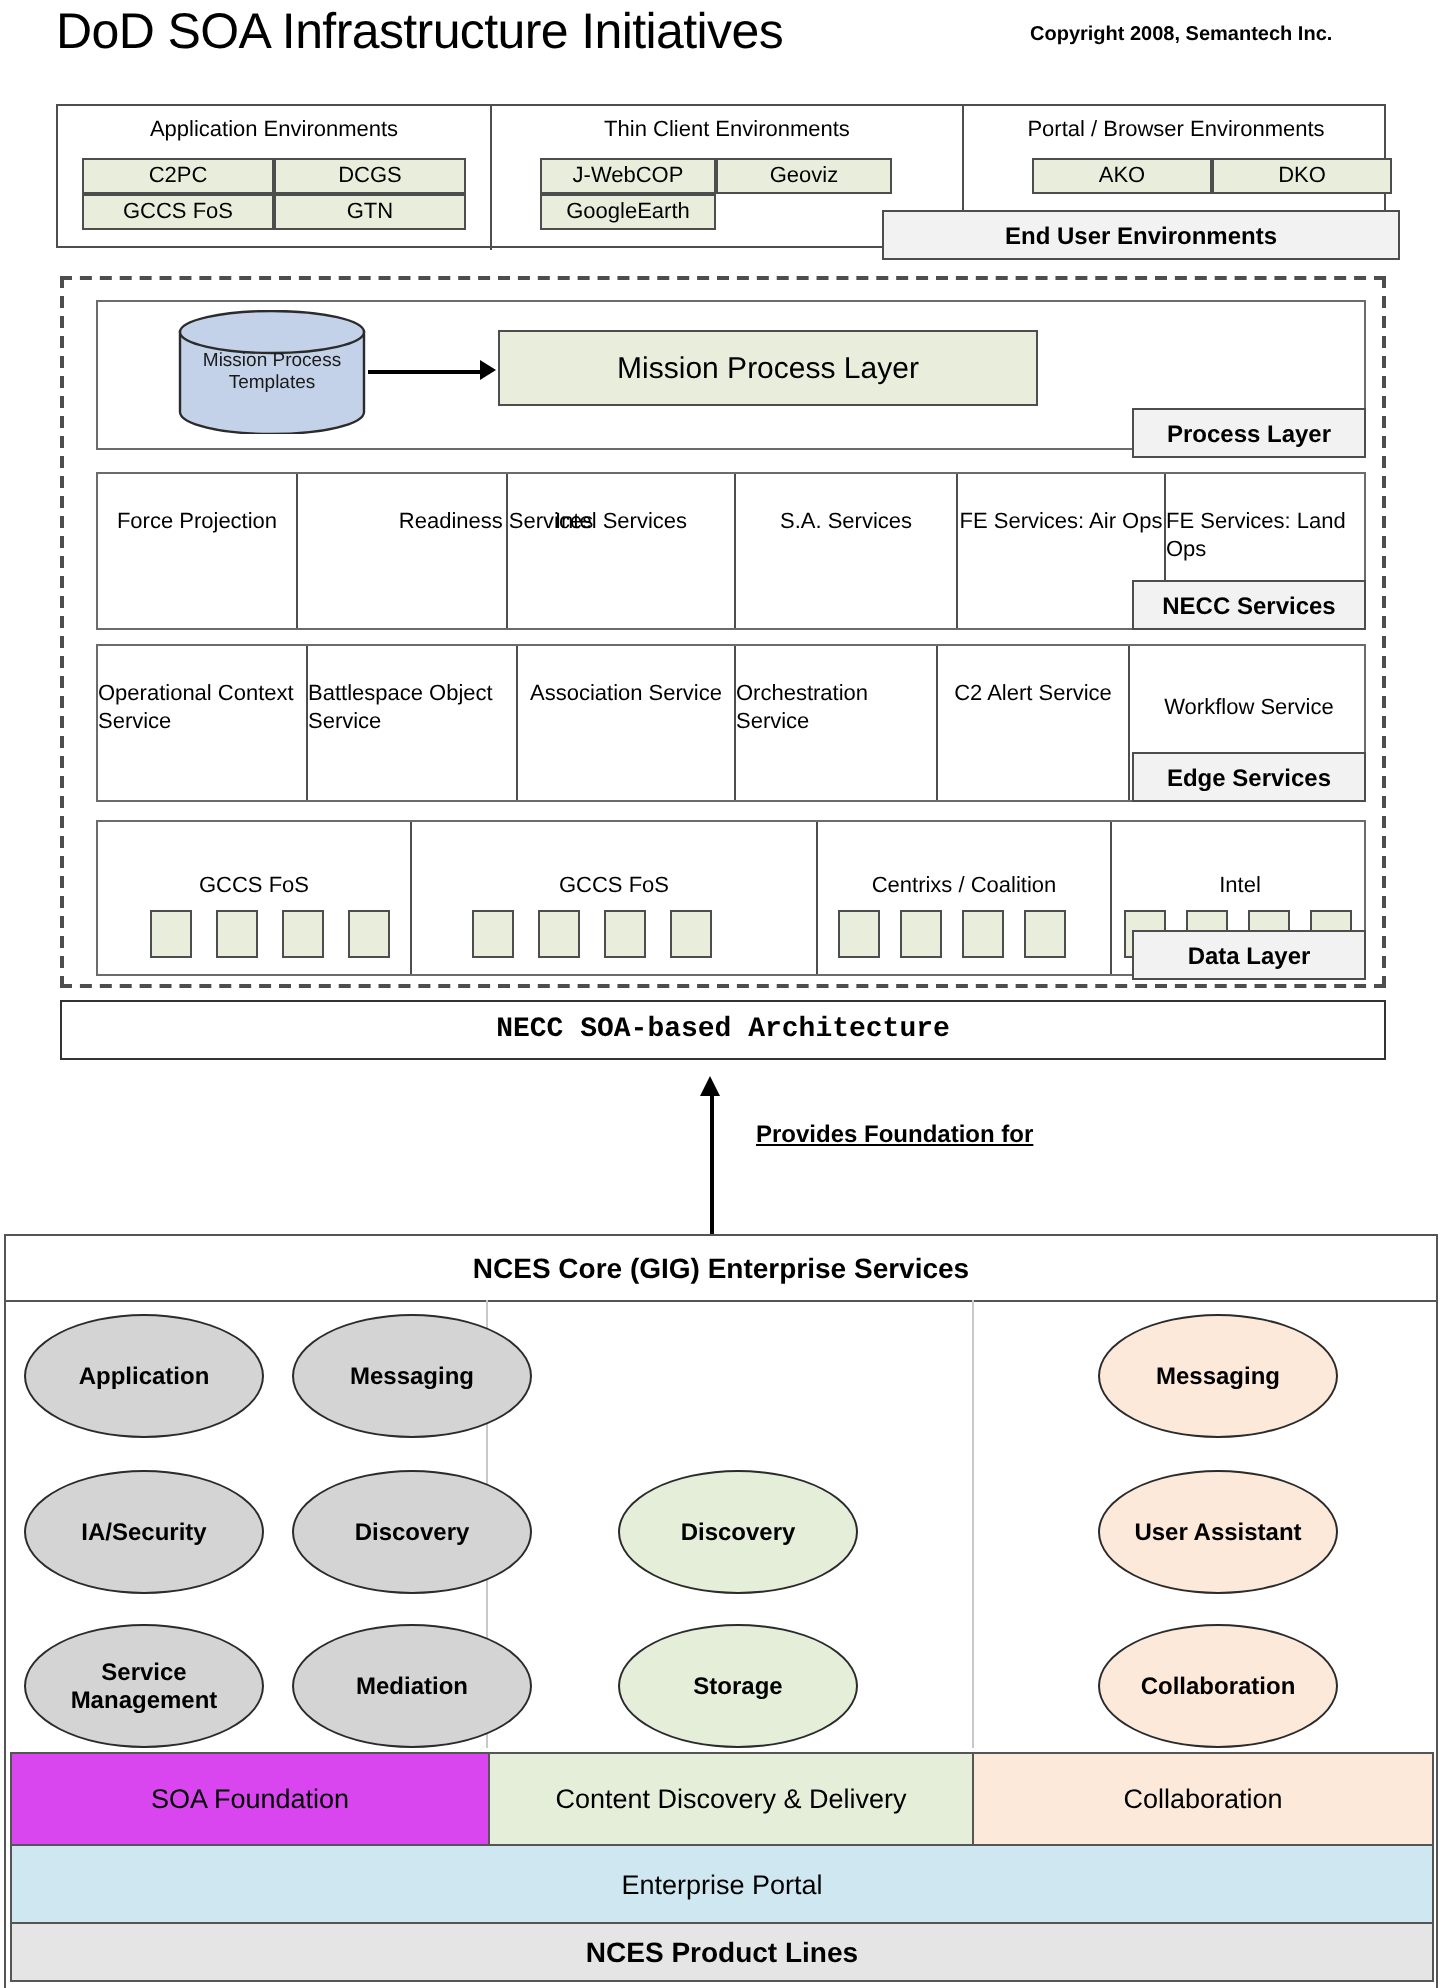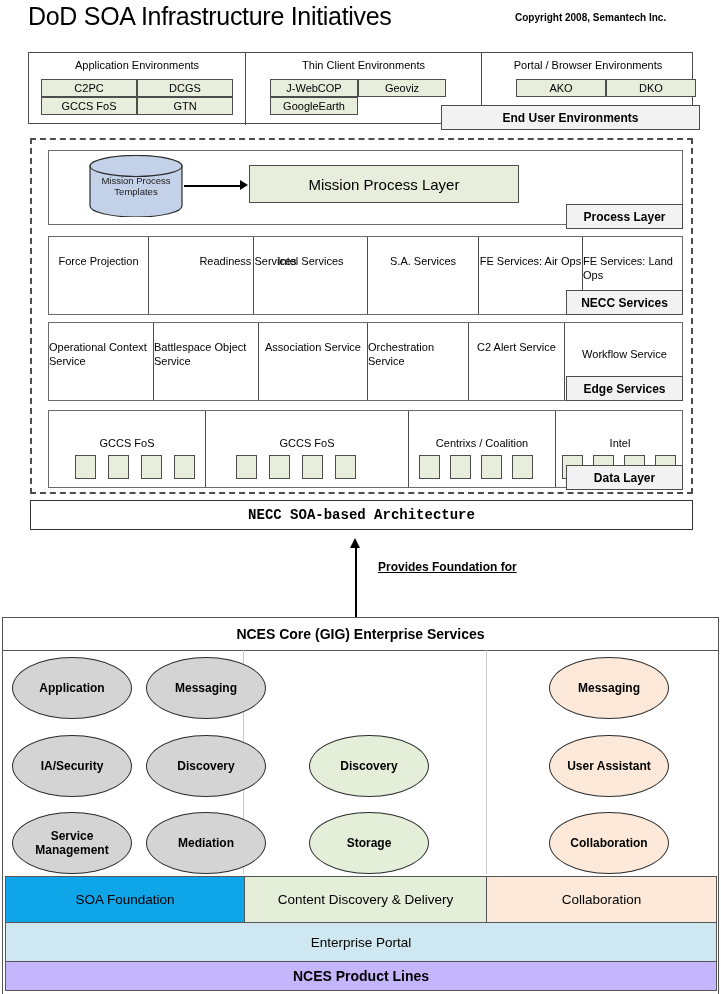--- a/index.html
+++ b/index.html
@@ -300,20 +300,20 @@
   <div class="oval" style="left:9px;top:117px;background:#d4d4d4;">IA/Security</div>
   <div class="oval" style="left:143px;top:117px;background:#d4d4d4;">Discovery</div>
   <div class="oval" style="left:306px;top:117px;background:#e4eed9;">Discovery</div>
   <div class="oval" style="left:546px;top:117px;background:#fce9d9;">User Assistant</div>
 
   <div class="oval" style="left:9px;top:194px;background:#d4d4d4;">Service Management</div>
   <div class="oval" style="left:143px;top:194px;background:#d4d4d4;">Mediation</div>
   <div class="oval" style="left:306px;top:194px;background:#e4eed9;">Storage</div>
   <div class="oval" style="left:546px;top:194px;background:#fce9d9;">Collaboration</div>
 
-  <div class="bottomBar" style="left:2px;top:258px;width:240px;height:47px;background:#0ea5e9;">SOA Foundation</div>
+  <div class="bottomBar" style="left:2px;top:258px;width:240px;height:47px;background:#d946ef;">SOA Foundation</div>
   <div class="bottomBar" style="left:241px;top:258px;width:243px;height:47px;background:#e4eed9;">Content Discovery &amp; Delivery</div>
   <div class="bottomBar" style="left:483px;top:258px;width:231px;height:47px;background:#fce9d9;">Collaboration</div>
 
   <div class="bottomBar" style="left:2px;top:304px;width:712px;height:40px;background:#cfe7f0;">Enterprise Portal</div>
 
-  <div class="bottomBar" style="left:2px;top:343px;width:712px;height:30px;background:#c4b5fd;font-weight:bold;font-size:14px;">NCES Product Lines</div>
+  <div class="bottomBar" style="left:2px;top:343px;width:712px;height:30px;background:#e5e5e5;font-weight:bold;font-size:14px;">NCES Product Lines</div>
 </div>
 
 </body></html>

